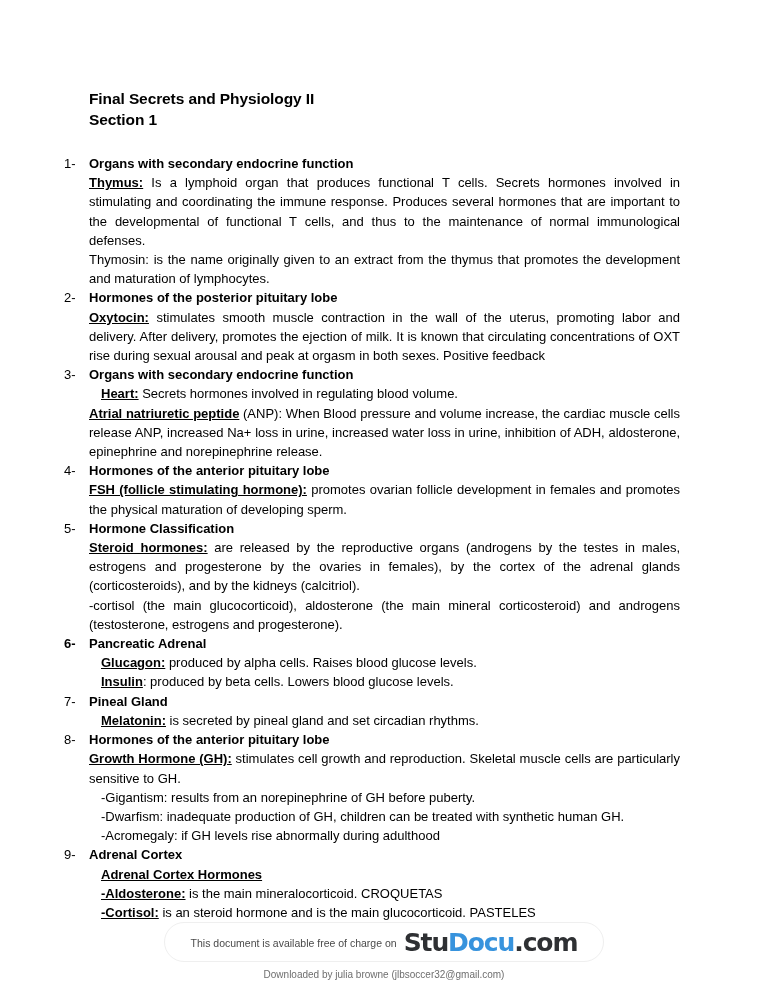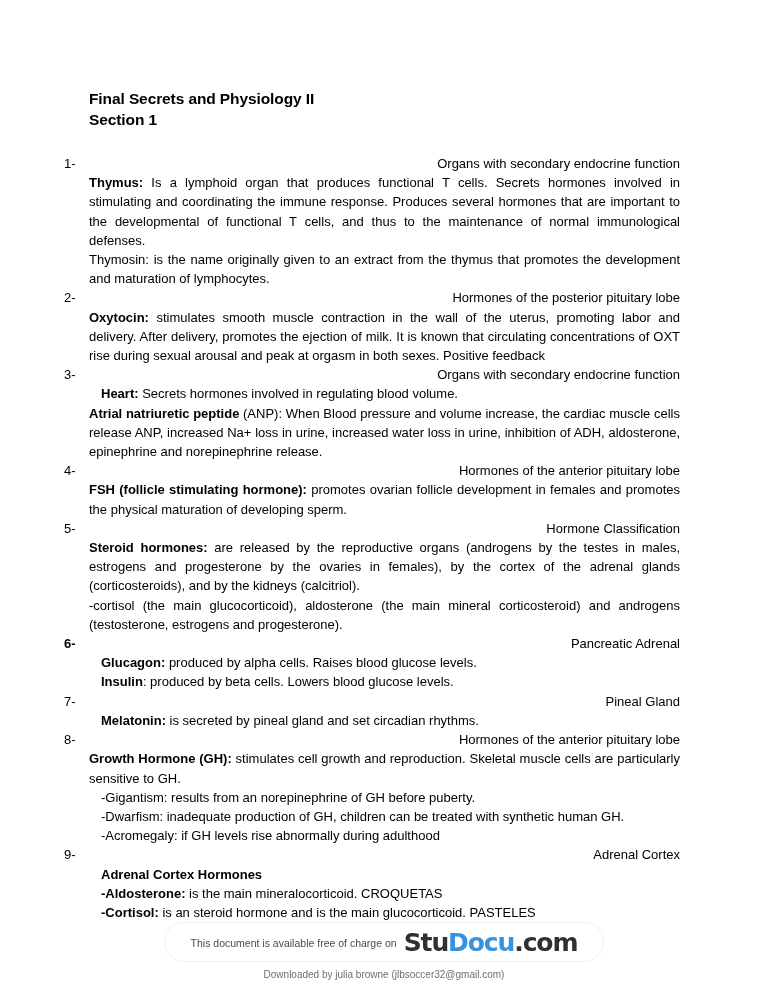--- a/index.html
+++ b/index.html
@@ -73,25 +73,26 @@
     text-justify: inter-word;
     margin: 0;
     color: #000;
     hyphens: none;
   }
   .para.nojust {
     text-align: left;
     padding-left: 12px;
   }
   .para.heading {
-    font-weight: normal;
-    text-align: right;
+    font-weight: bold;
+    text-align: left;
   }
   .lead {
     font-weight: bold;
+    text-decoration: underline;
   }
 
   
   .footer {
     position: absolute;
     left: 0;
     right: 0;
     bottom: 14px;
     text-align: center;
   }

